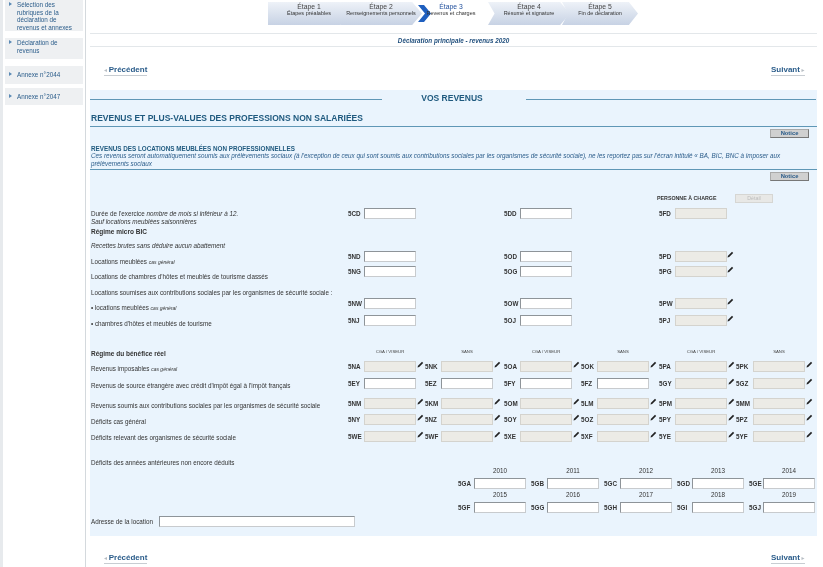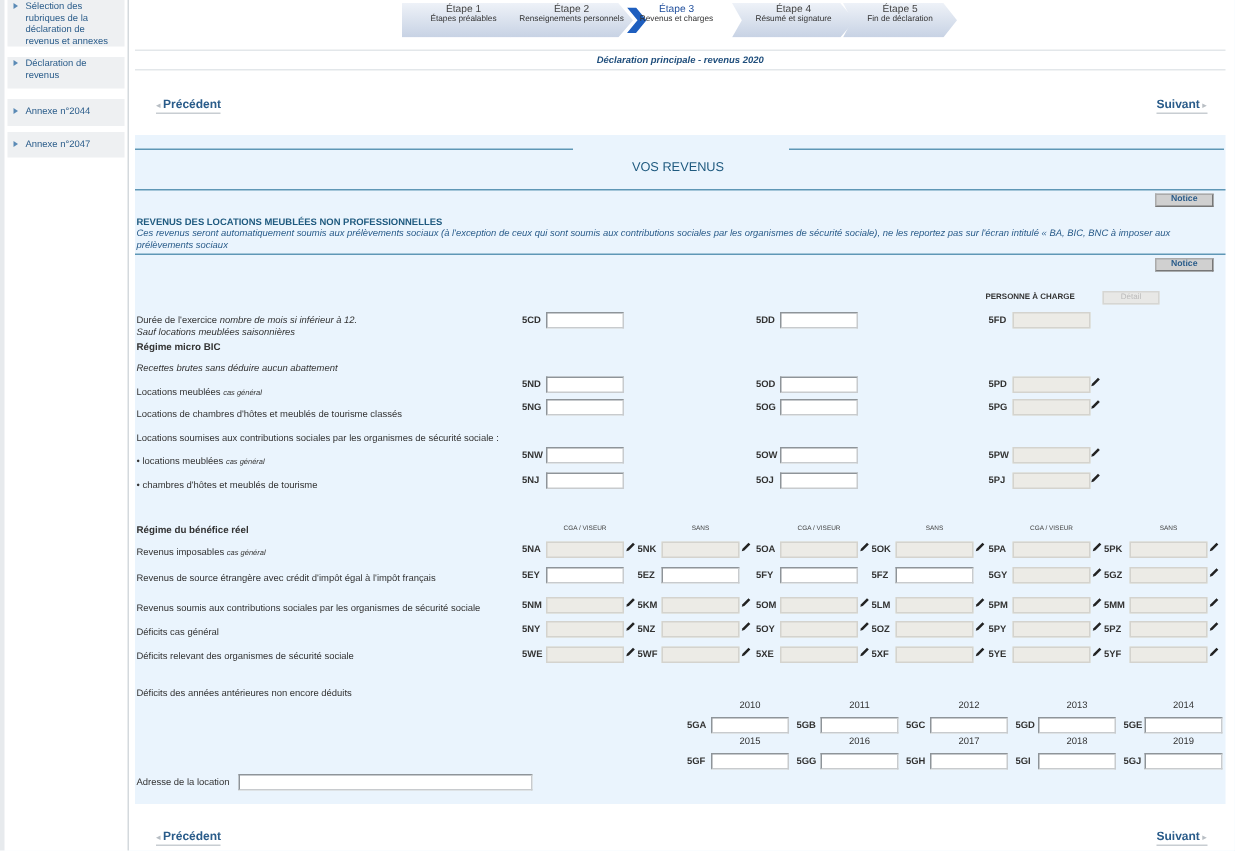--- a/index.html
+++ b/index.html
@@ -19,21 +19,21 @@
   .step.current .sn { color: #1f4e9c; }
   .cur-chevron { position: absolute; left: 148px; top: 3px; width: 16px; height: 17px; }
 
   .subhead { position: absolute; left: 0; top: 33px; width: 727px; border-top: 1px solid #e3e7ea; border-bottom: 1px solid #e3e7ea; height: 14px; text-align: center; font-size: 6.3px; font-style: italic; font-weight: bold; color: #1f4e7c; line-height: 13px; }
 
   .navlink { position: absolute; font-size: 8px; font-weight: bold; color: #2a5c8a; border-bottom: 1px solid #c8cdd2; padding-bottom: 1px; cursor: pointer; }
   .navlink .tri { color: #b8bec4; font-size: 6px; font-weight: normal; }
 
   .panel { position: absolute; left: 0; top: 90px; width: 727px; height: 446px; background: #eaf4fd; }
   .hr-line { position: absolute; height: 1px; background: #5f97b6; }
-  .vos { position: absolute; left: 300px; top: 16px; width: 124px; text-align: center; font-size: 8.5px; font-weight: normal; color: #1f5a7f; }
+  .vos { position: absolute; left: 300px; top: 3px; width: 124px; text-align: center; font-size: 8.5px; font-weight: bold; color: #1f5a7f; }
   .sec-title { position: absolute; left: 1px; top: 23px; font-size: 8.5px; font-weight: bold; color: #1f5a7f; }
   .notice { position: absolute; width: 39px; height: 9px; background: #d0d0d0; border: 1px solid #aaa; border-right-color: #777; border-bottom-color: #777; font-size: 5.8px; font-weight: bold; color: #2a5c8a; text-align: center; line-height: 7px; cursor: pointer; }
   .sub-title { position: absolute; left: 1px; top: 55px; font-size: 6.3px; font-weight: bold; color: #1f5a7f; }
   .sub-desc { position: absolute; left: 1px; top: 62px; width: 715px; font-size: 6.3px; font-style: italic; color: #2a5c8a; line-height: 8px; }
 
   .lbl { position: absolute; font-size: 6.3px; color: #333; white-space: nowrap; }
   .lbl i { font-size: 5px; }
   .lbl.bold { font-weight: bold; font-size: 6.5px; }
   .lbl.it { font-style: italic; }
   .code { position: absolute; font-size: 6.3px; font-weight: bold; color: #333; }
@@ -102,20 +102,21 @@
   </div>
   <div class="navlink" style="left:681px;top:65px;">
     <span>Suivant</span><span class="tri"> ▸</span>
   </div>
 
   <div class="panel">
     <div class="hr-line" style="left:0;top:9px;width:292px;"></div>
     <div class="vos">VOS REVENUS</div>
     <div class="hr-line" style="left:436px;top:9px;width:290px;"></div>
 
+    <div class="sec-title">REVENUS ET PLUS-VALUES DES PROFESSIONS NON SALARIÉES</div>
     <div class="hr-line" style="left:0;top:36px;width:727px;"></div>
     <div class="notice" style="left:680px;top:39px;">Notice</div>
 
     <div class="sub-title">REVENUS DES LOCATIONS MEUBLÉES NON PROFESSIONNELLES</div>
     <div class="sub-desc">Ces revenus seront automatiquement soumis aux prélèvements sociaux (à l'exception de ceux qui sont soumis aux contributions sociales par les organismes de sécurité sociale), ne les reportez pas sur l'écran intitulé « BA, BIC, BNC à imposer aux prélèvements sociaux</div>
     <div class="hr-line" style="left:0;top:79px;width:727px;"></div>
     <div class="notice" style="left:680px;top:82px;">Notice</div>
 
     <div class="pac" style="left:567px;top:105px;">PERSONNE À CHARGE</div>
     <div class="detail-btn" style="left:645px;top:104px;">Détail</div>

